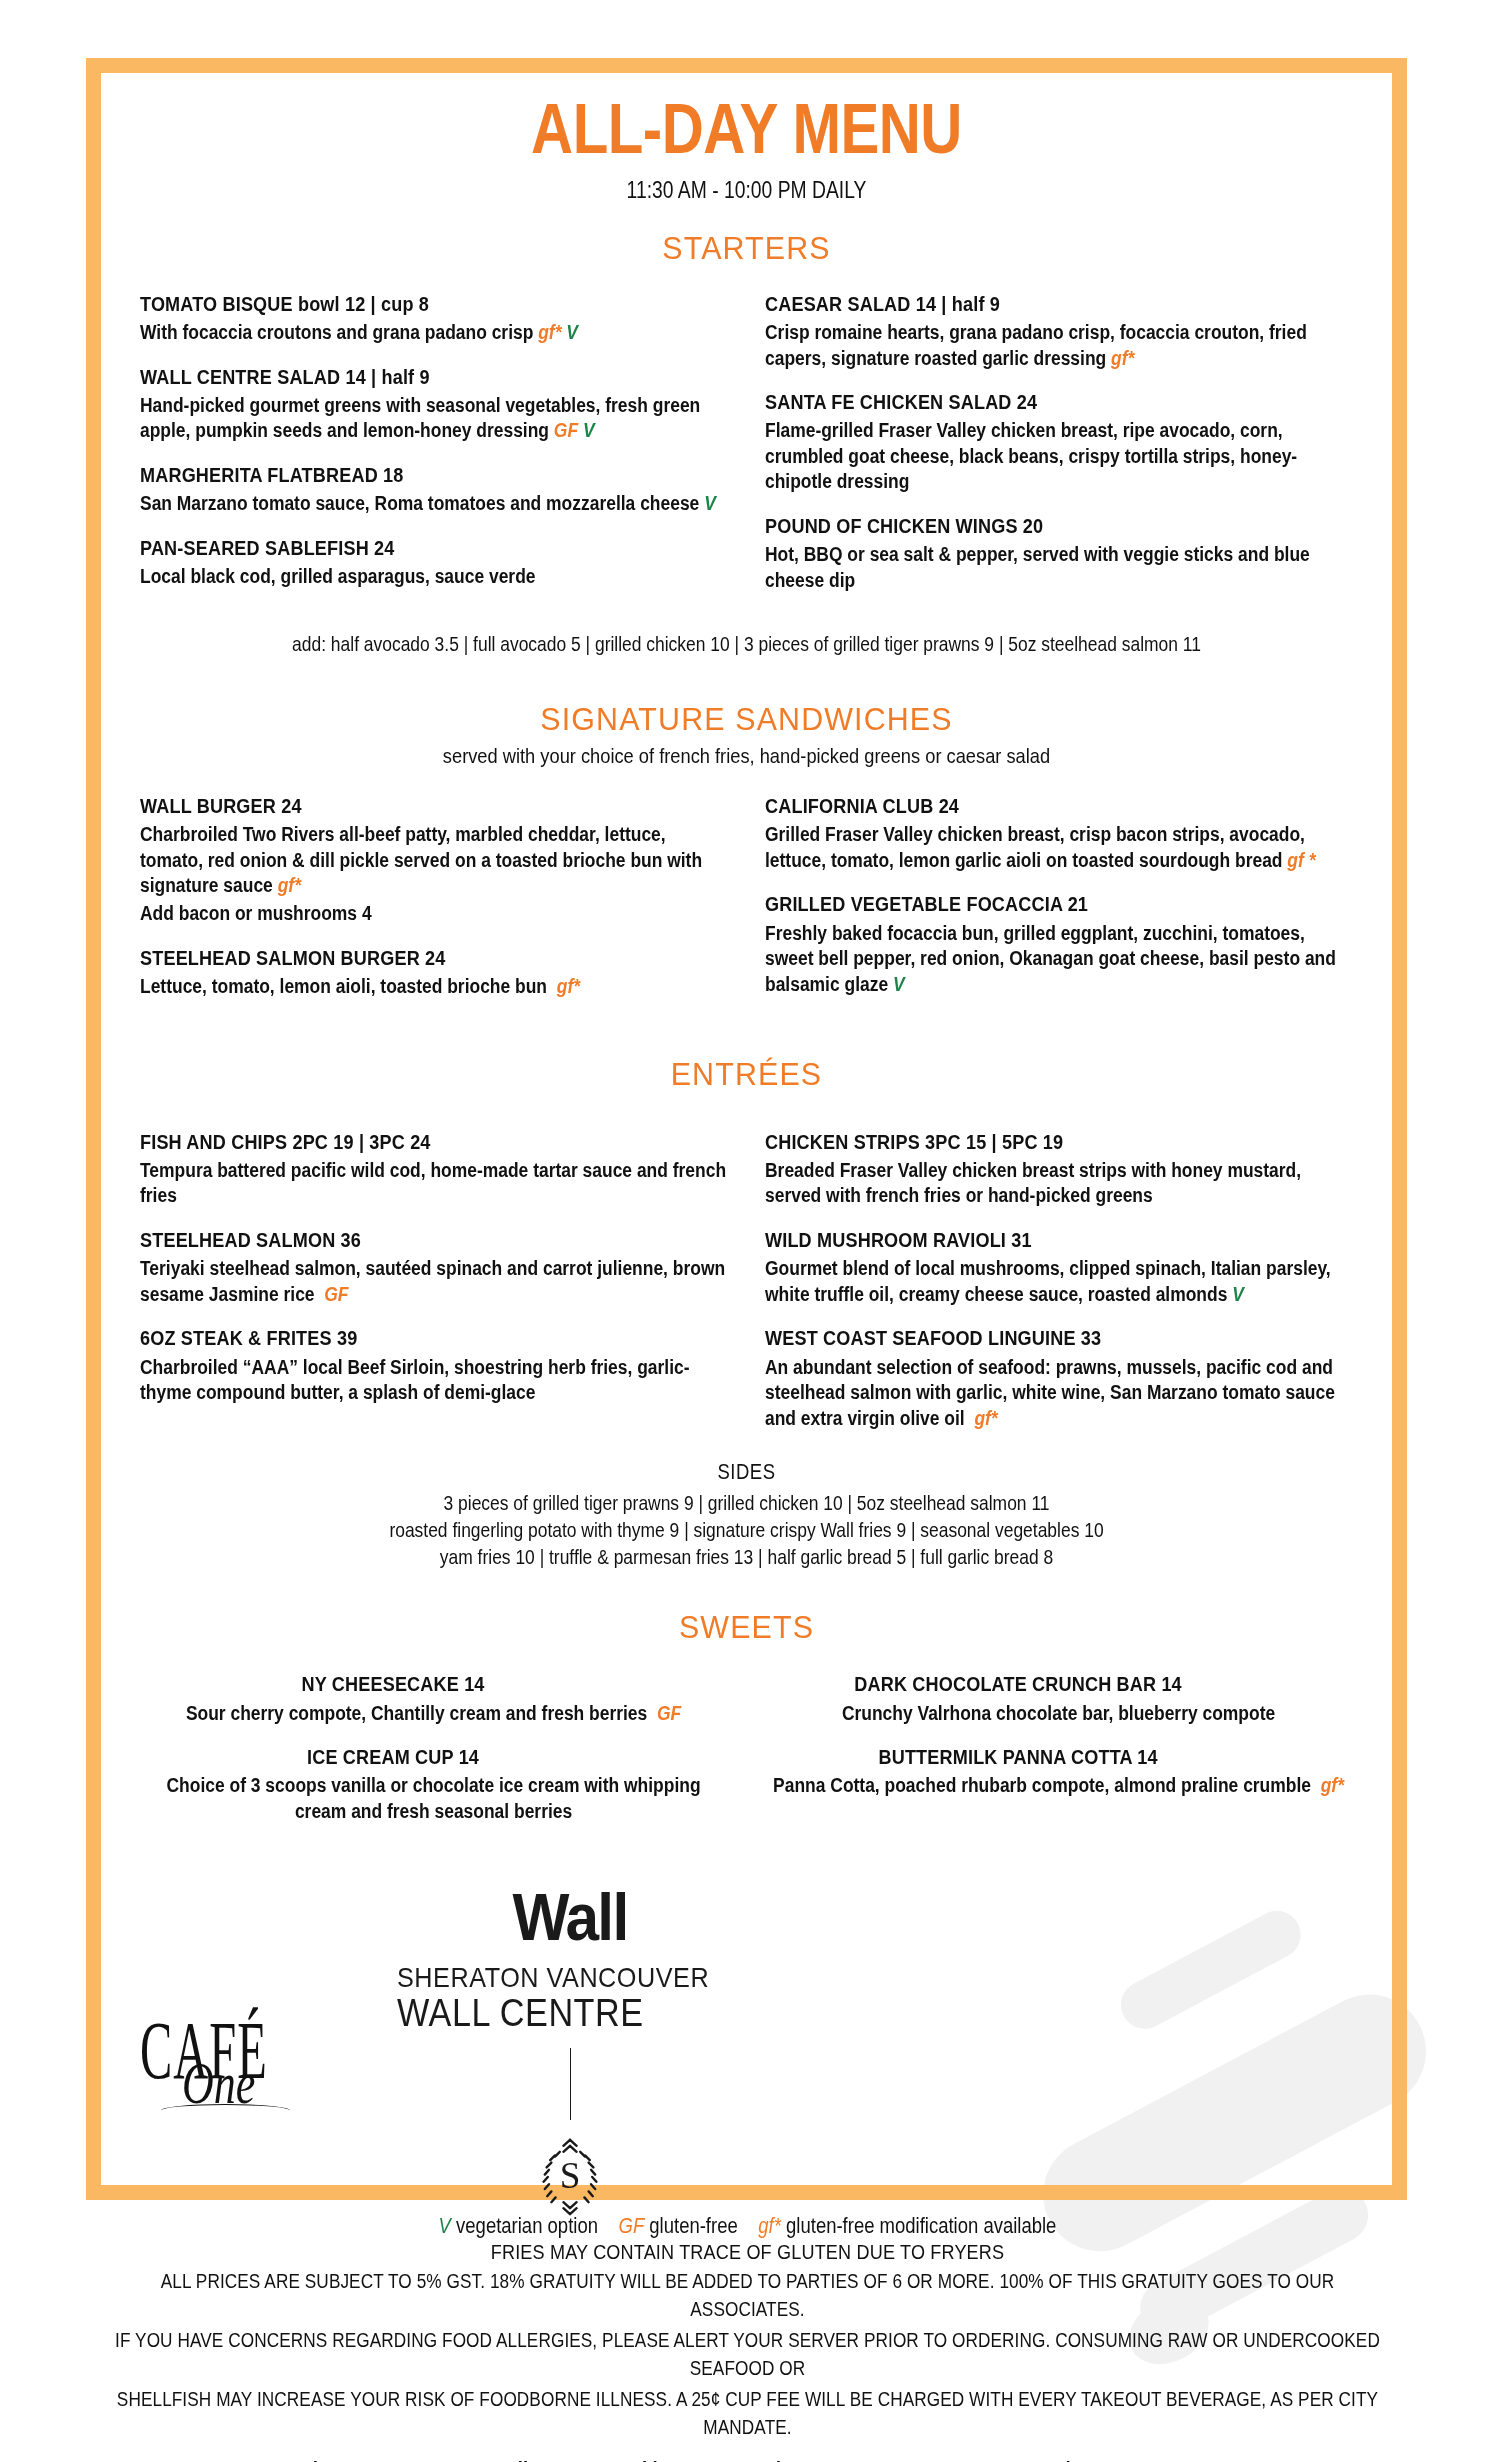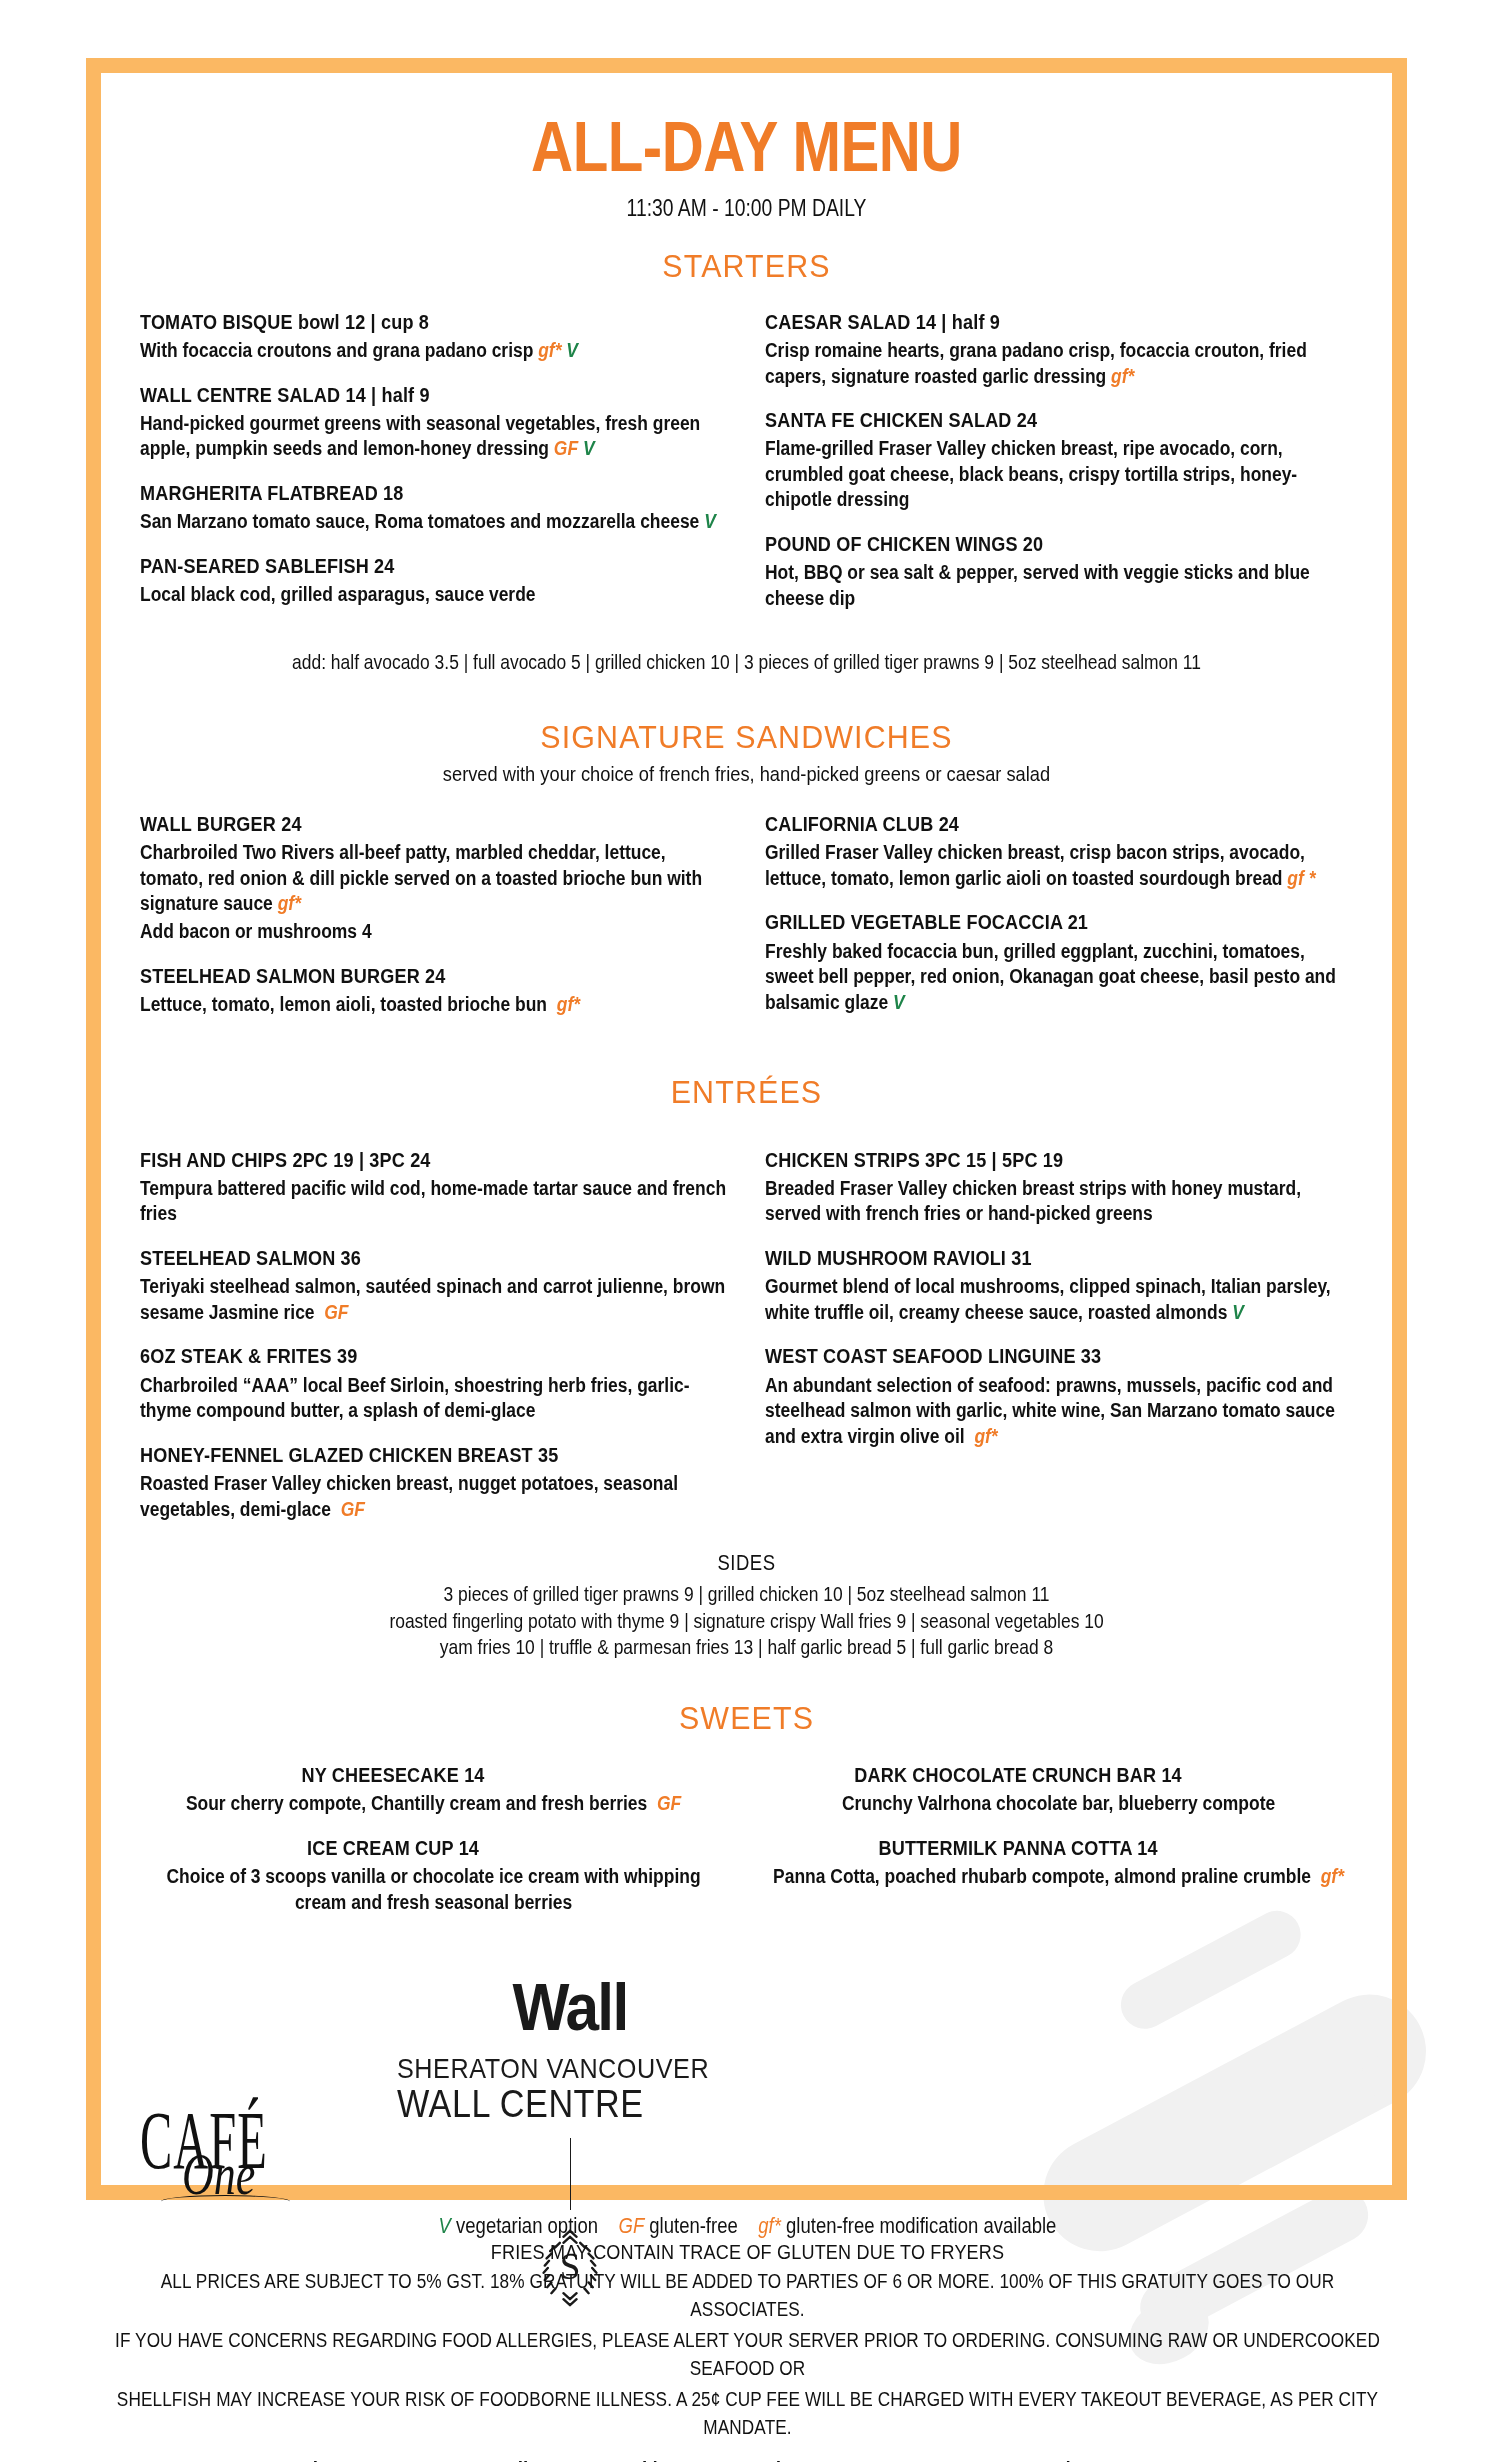--- a/index.html
+++ b/index.html
@@ -31,21 +31,21 @@
     z-index:0;
   }
 
   #page {
     position:absolute;
     left:86px; top:58px;
     width:1321px; height:2142px;
     z-index:2;
   }
 
-  .inner { padding: 36px 54px 0 54px; }
+  .inner { padding: 18px 54px 0 54px; }
 
   
   .menu-title {
     text-align:center;
     color:#F07C28;
     font-size:71px;
     font-weight:bold;
     letter-spacing:-0.6px;
     transform:scaleX(0.82);
     margin-top:16.7px;
@@ -322,24 +322,20 @@
           <div class="item-name">FISH AND CHIPS   2PC 19 | 3PC 24</div>
           <div class="item-desc">Tempura battered pacific wild cod, home-made tartar sauce and french fries</div>
         </div>
         <div class="item">
           <div class="item-name">STEELHEAD SALMON   36</div>
           <div class="item-desc"><span>Teriyaki steelhead salmon, sautéed spinach and carrot julienne, brown sesame Jasmine rice</span> &nbsp;<span class="gf">GF</span></div>
         </div>
         <div class="item">
           <div class="item-name">6OZ STEAK &amp; FRITES   39</div>
           <div class="item-desc">Charbroiled “AAA” local Beef Sirloin, shoestring herb fries, garlic-thyme compound butter, a splash of demi-glace</div>
-        </div>
-        <div class="item">
-          <div class="item-name">HONEY-FENNEL GLAZED CHICKEN BREAST  35</div>
-          <div class="item-desc"><span>Roasted Fraser Valley chicken breast, nugget potatoes, seasonal vegetables, demi-glace</span> &nbsp;<span class="gf">GF</span></div>
         </div>
       </div>
       <div class="col">
         <div class="item">
           <div class="item-name">CHICKEN STRIPS   3PC 15 | 5PC 19</div>
           <div class="item-desc">Breaded Fraser Valley chicken breast strips with honey mustard, served with french fries or hand-picked greens</div>
         </div>
         <div class="item">
           <div class="item-name">WILD MUSHROOM RAVIOLI   31</div>
           <div class="item-desc"><span>Gourmet blend of local mushrooms, clipped spinach, Italian parsley, white truffle oil, creamy cheese sauce, roasted almonds</span> <span class="veg">V</span></div>

